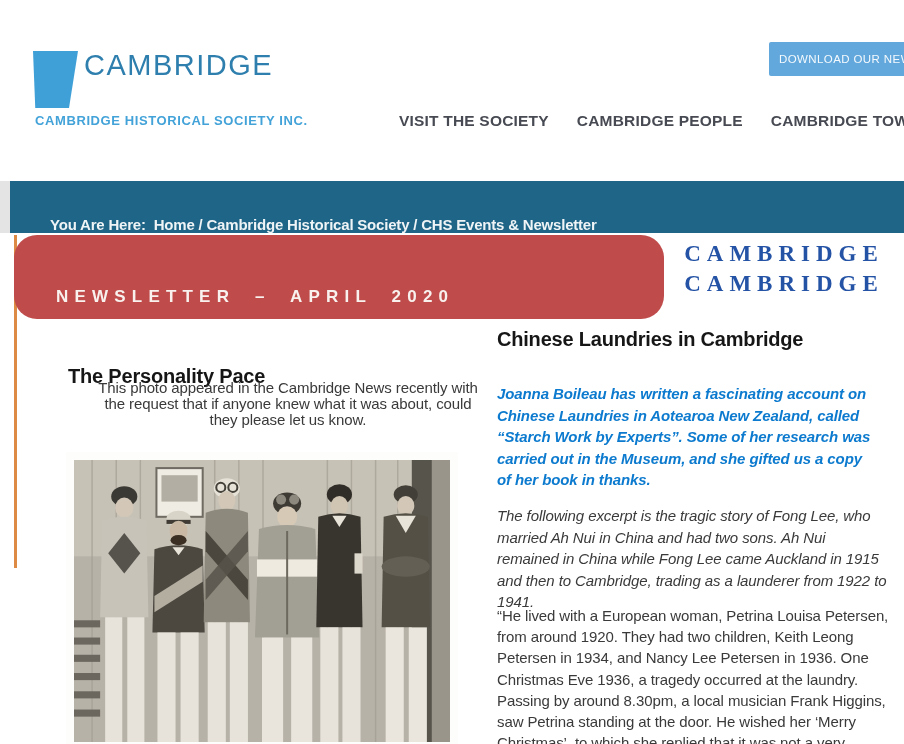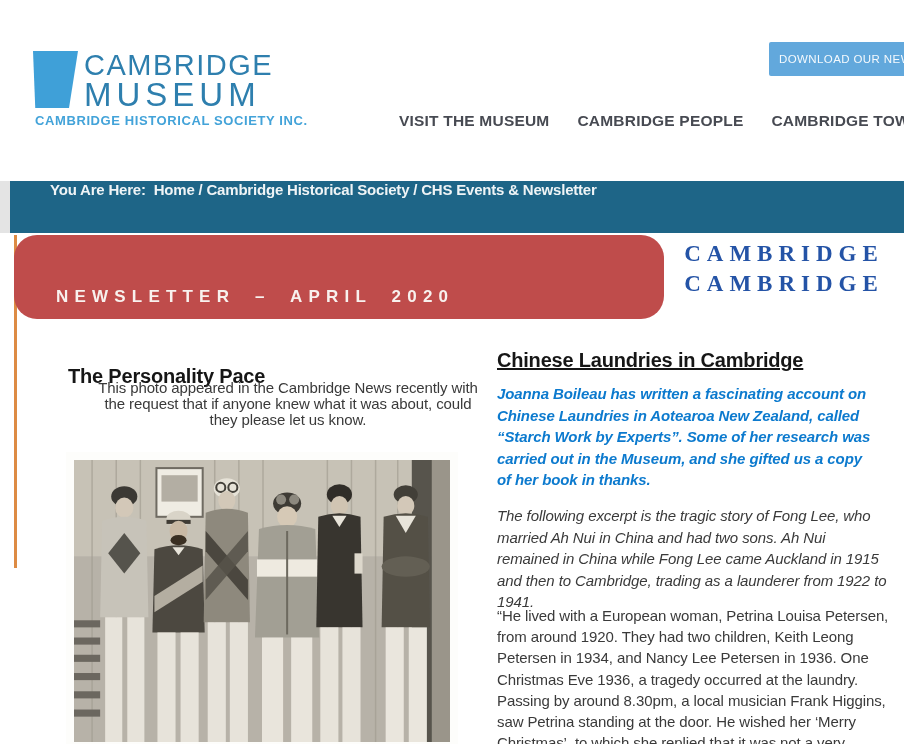--- a/index.html
+++ b/index.html
@@ -51,21 +51,21 @@
   .nav-item{
     font-size:15.5px;font-weight:700;letter-spacing:0.2px;
     color:var(--nav-text);white-space:nowrap;cursor:pointer;
   }
 
   
   .gray-strip{left:0;top:181px;width:10px;height:52px;background:var(--gray-strip);}
   .breadcrumb-bar{
     left:10px;top:181px;width:894px;height:52px;
     background:var(--breadcrumb-bg);
-    display:flex;align-items:flex-start;
+    display:flex;align-items:flex-end;
     padding-left:40px;box-sizing:border-box;
     color:var(--breadcrumb-text);
     font-size:15px;font-weight:700;letter-spacing:-0.2px;
     white-space:pre;
   }
   .breadcrumb-bar .crumb-path{cursor:pointer;}
 
   
   .banner{
     left:14px;top:235px;width:650px;height:84px;
@@ -87,21 +87,21 @@
     font-weight:700;font-size:23px;letter-spacing:6px;
     line-height:29.5px;color:var(--society-text);white-space:nowrap;
   }
 
   
   .col-heading{
     font-size:20px;font-weight:700;color:var(--heading-text);
     letter-spacing:-0.2px;white-space:nowrap;
   }
   .left-heading{left:68px;top:365px;}
-  .right-heading{left:497px;top:349px;text-decoration:underline;}
+  .right-heading{left:497px;top:328px;}
 
   .body-par{
     color:var(--body-text);font-size:15px;
     white-space:pre-line;letter-spacing:-0.1px;
   }
   .left-par{left:68px;top:380px;width:440px;line-height:16px;text-align:center;}
   .intro-par{
     left:497px;top:383px;width:430px;line-height:21.5px;
     color:var(--intro-blue);font-weight:700;font-style:italic;
   }
@@ -114,28 +114,27 @@
     background:#fdfdfb;padding:8px;box-sizing:border-box;
   }
   .photo-print svg{display:block;width:376px;height:282px;}
 </style>
 </head>
 <body>
 
 <div class="abs logo-block">
   <div class="logo-mark"></div>
   <div class="logo-line1">CAMBRIDGE</div>
-  <div class="logo-line2">MUSEUM</div>
   <div class="logo-sub">CAMBRIDGE HISTORICAL SOCIETY INC.</div>
 </div>
 
 <button class="abs download-btn">DOWNLOAD OUR NEW APP</button>
 
 <nav class="abs main-nav">
-  <div class="nav-item">VISIT THE MUSEUM</div>
+  <div class="nav-item">VISIT THE SOCIETY</div>
   <div class="nav-item">CAMBRIDGE PEOPLE</div>
   <div class="nav-item">CAMBRIDGE TOWN</div>
 </nav>
 
 <div class="abs gray-strip"></div>
 <div class="abs breadcrumb-bar"><span>You Are Here:</span><span>&nbsp; </span><span class="crumb-path">Home / Cambridge Historical Society / CHS Events &amp; Newsletter</span></div>
 
 <div class="abs orange-line"></div>
 <div class="abs banner">
   <div class="banner-title">NEWSLETTER – APRIL 2020</div>

